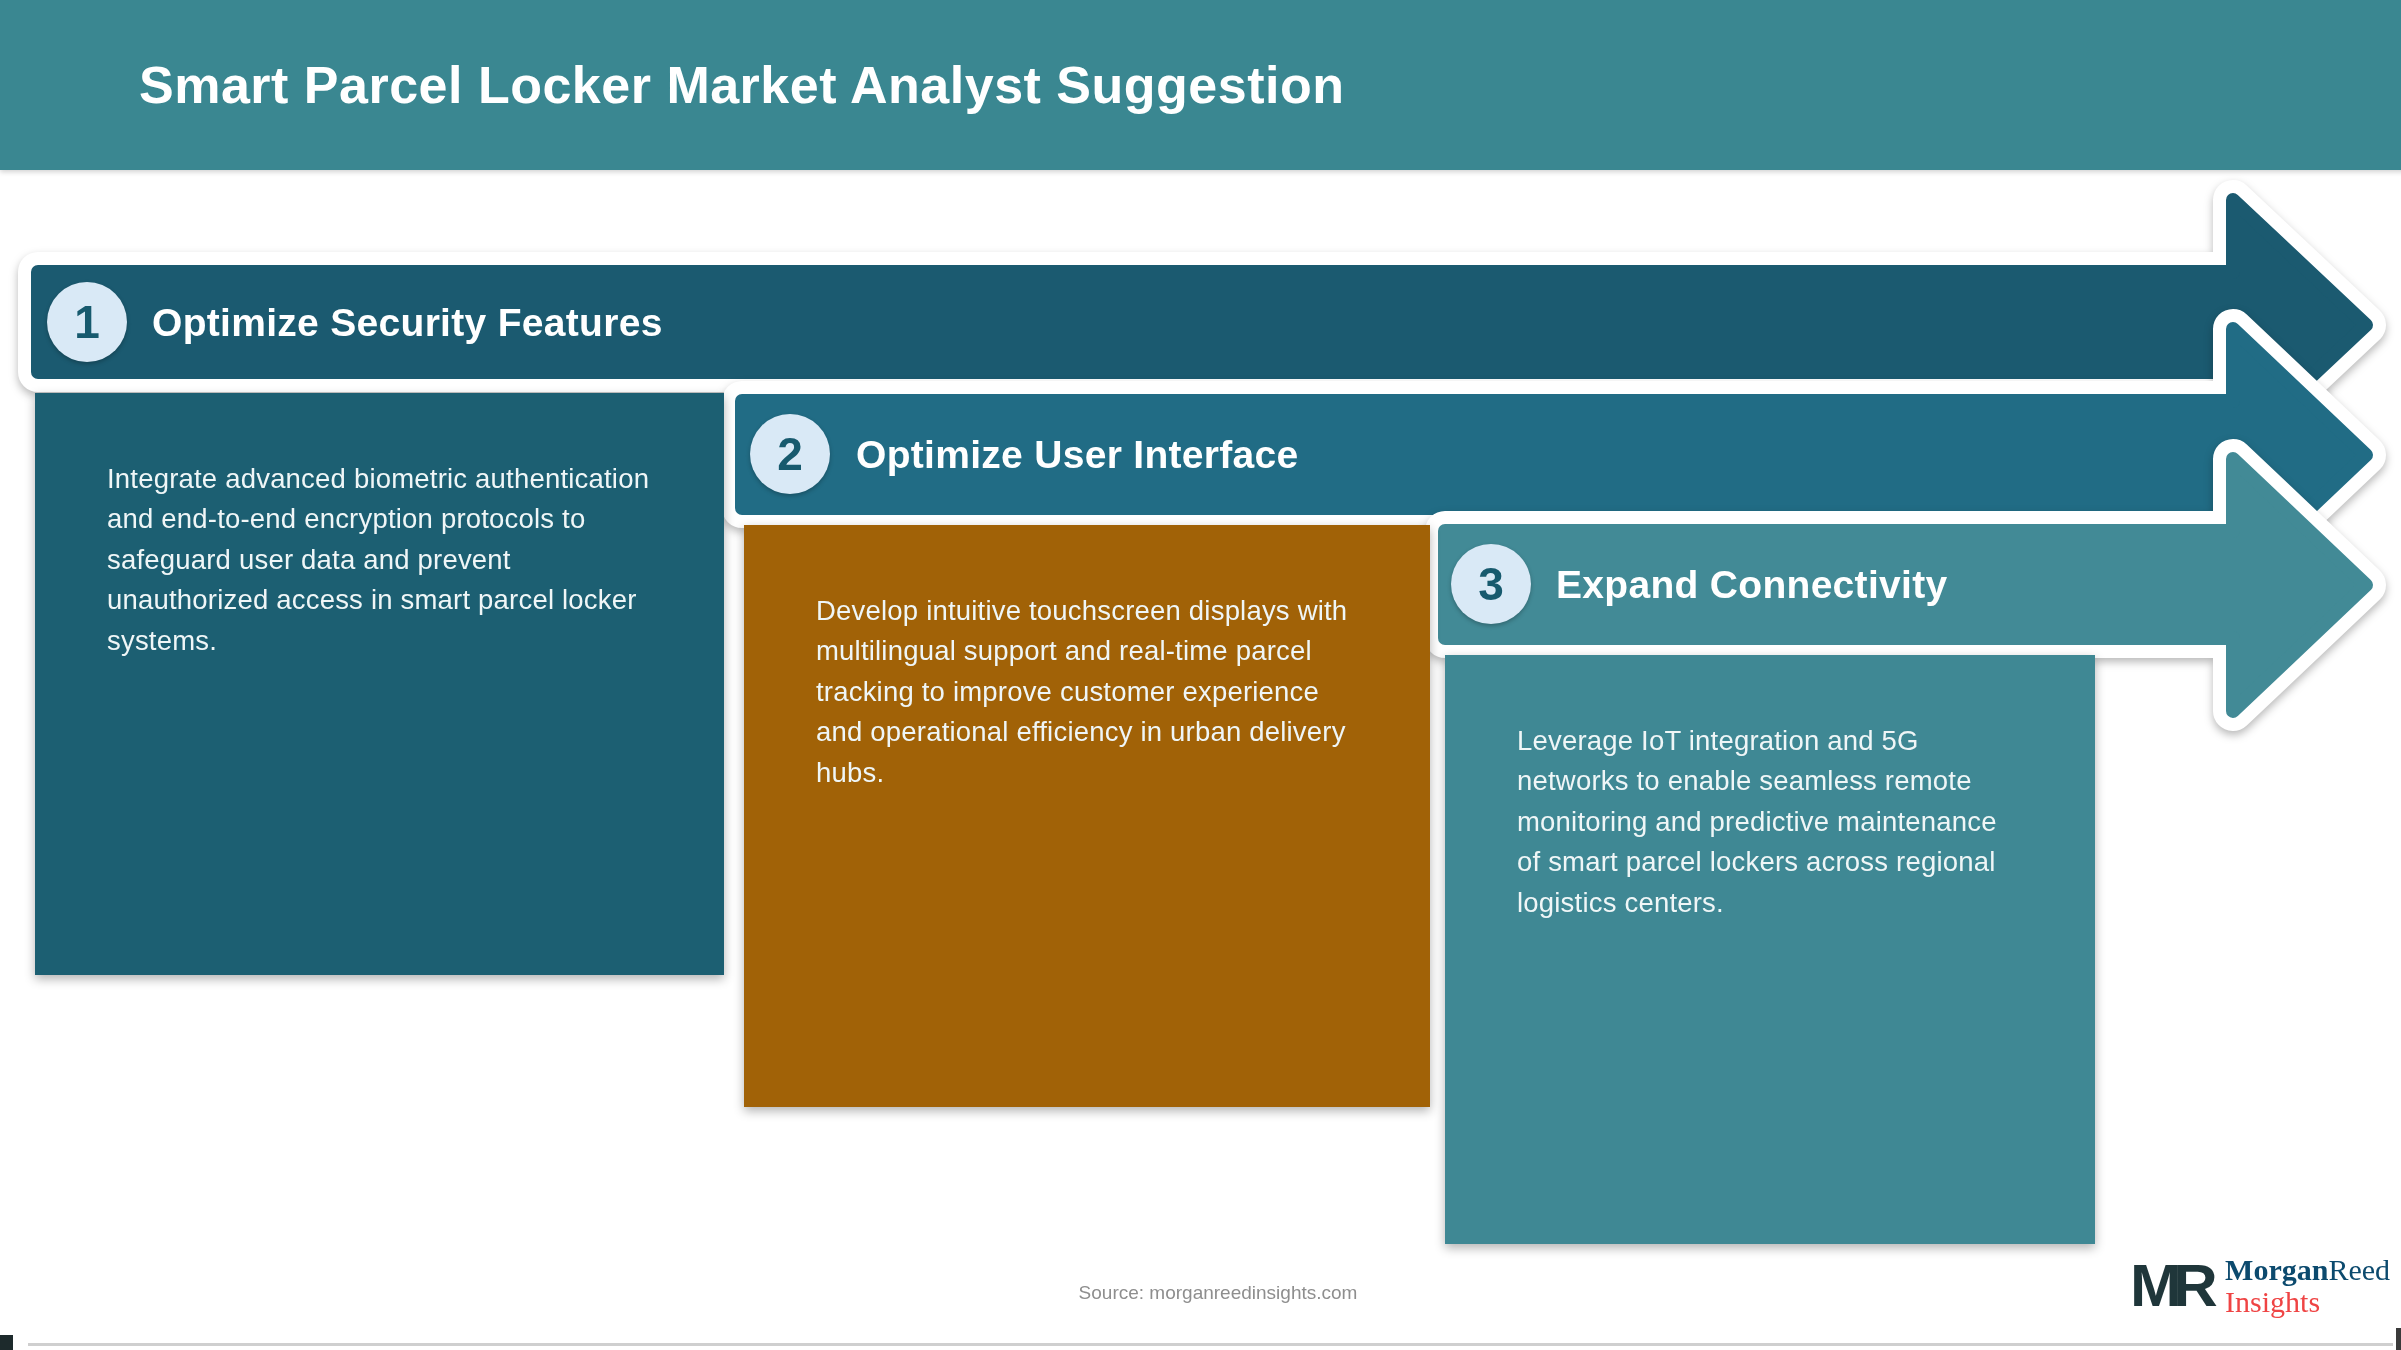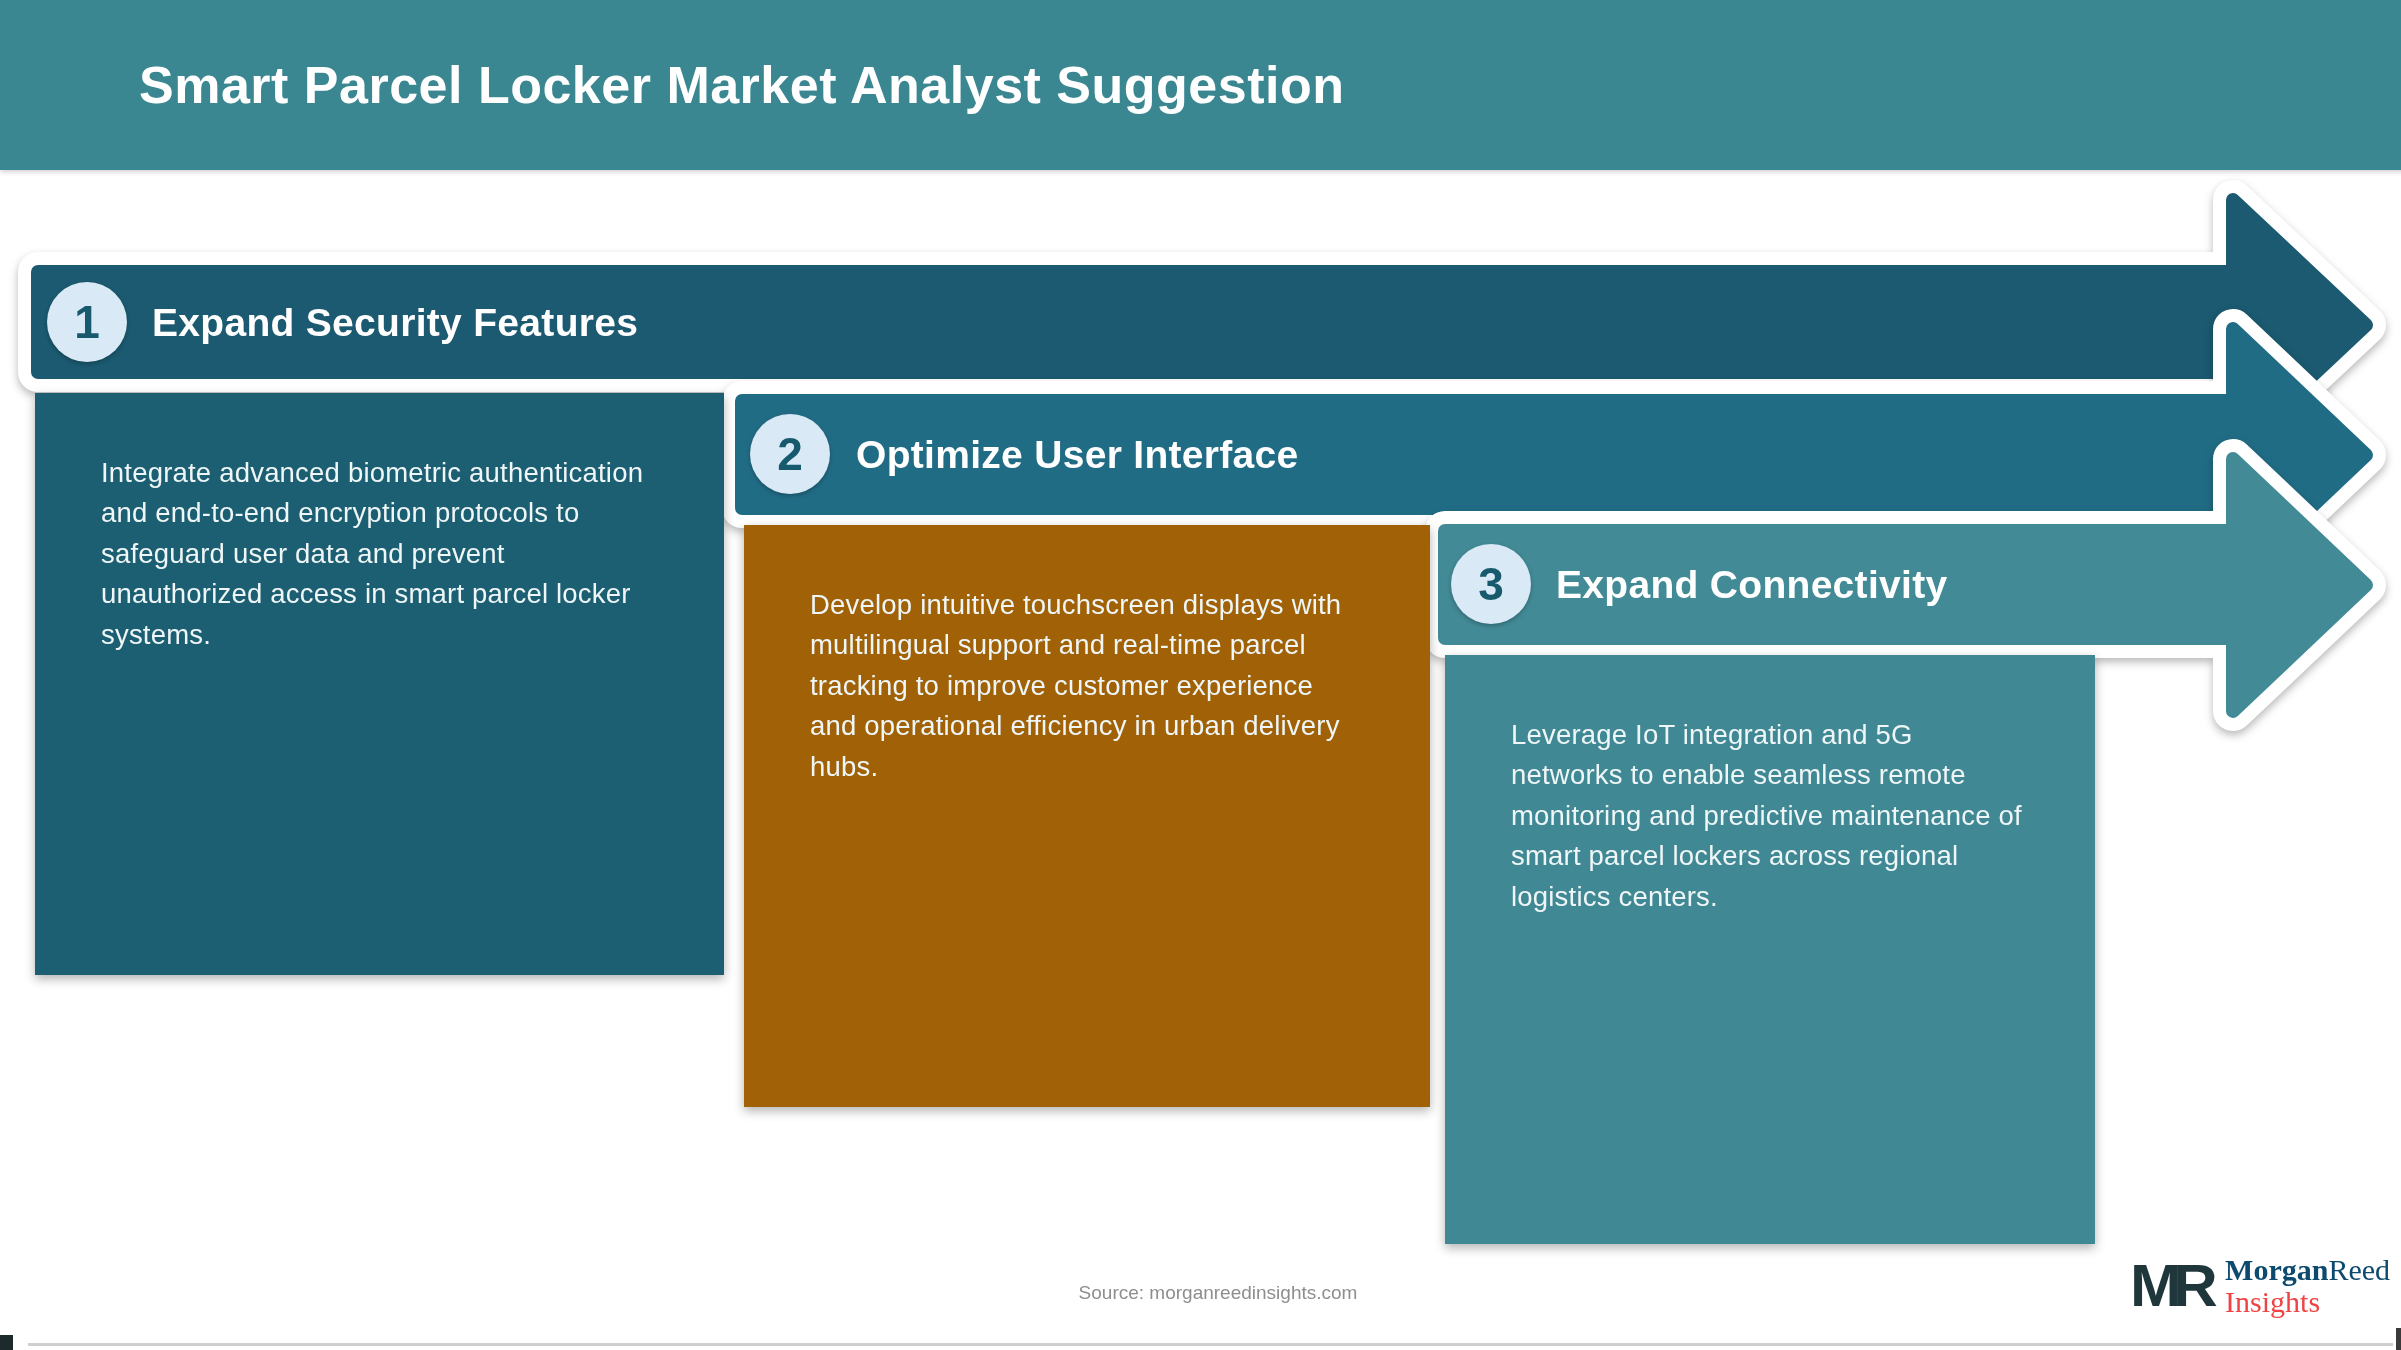--- a/index.html
+++ b/index.html
@@ -37,21 +37,21 @@
     color:#ffffff;font-size:39px;font-weight:700;letter-spacing:0.3px;
     white-space:nowrap;
   }
   
   .desc-box{
     position:absolute;box-sizing:border-box;
     padding:56px 60px 40px 62px;
     box-shadow:0 4px 10px rgba(0,0,0,0.30);
   }
   .desc-box p{
-    margin:4px;color:#EFF6F7;font-size:27.5px;line-height:1.47;
+    margin:10px;color:#EFF6F7;font-size:27.5px;line-height:1.47;
     letter-spacing:0.2px;
   }
   
   .source-line{
     position:absolute;top:1282px;left:1218px;transform:translateX(-50%);
     font-size:19px;color:#8E8E8E;white-space:nowrap;
   }
   .logo{
     position:absolute;left:2130px;top:1254px;
     display:flex;align-items:center;gap:16px;
@@ -85,21 +85,21 @@
     <path class="outline" d="M742,401 L2233,401 L2233,329 L2366,455 L2233,581 L2233,508 L742,508 Z"></path>
     <path class="shape" d="M742,401 L2233,401 L2233,329 L2366,455 L2233,581 L2233,508 L742,508 Z" fill="#216C85" stroke="#216C85"></path>
   </g>
   <g>
     <path class="outline" d="M1445,531 L2233,531 L2233,459 L2366,585 L2233,711 L2233,638 L1445,638 Z"></path>
     <path class="shape" d="M1445,531 L2233,531 L2233,459 L2366,585 L2233,711 L2233,638 L1445,638 Z" fill="#428A96" stroke="#428A96"></path>
   </g>
 </svg>
 
 <div class="num-circle" style="left: 47px; top: 282px; background-color: rgb(217, 233, 246); color: rgb(23, 90, 110);">1</div>
-<div class="step-title" style="left:152px;top:272px;">Expand Security Features</div>
+<div class="step-title" style="left:152px;top:272px;">Optimize Security Features</div>
 <div class="desc-box" style="left: 35px; top: 393px; width: 689px; height: 582px; background-color: rgb(28, 95, 114);">
   <p>Integrate advanced biometric authentication and end-to-end encryption protocols to safeguard user data and prevent unauthorized access in smart parcel locker systems.</p>
 </div>
 
 <div class="num-circle" style="left: 750px; top: 414px; background-color: rgb(217, 233, 246); color: rgb(23, 90, 110);">2</div>
 <div class="step-title" style="left:856px;top:404px;">Optimize User Interface</div>
 <div class="desc-box" style="left: 744px; top: 525px; width: 686px; height: 582px; background-color: #a16207;">
   <p>Develop intuitive touchscreen displays with multilingual support and real-time parcel tracking to improve customer experience and operational efficiency in urban delivery hubs.</p>
 </div>
 

